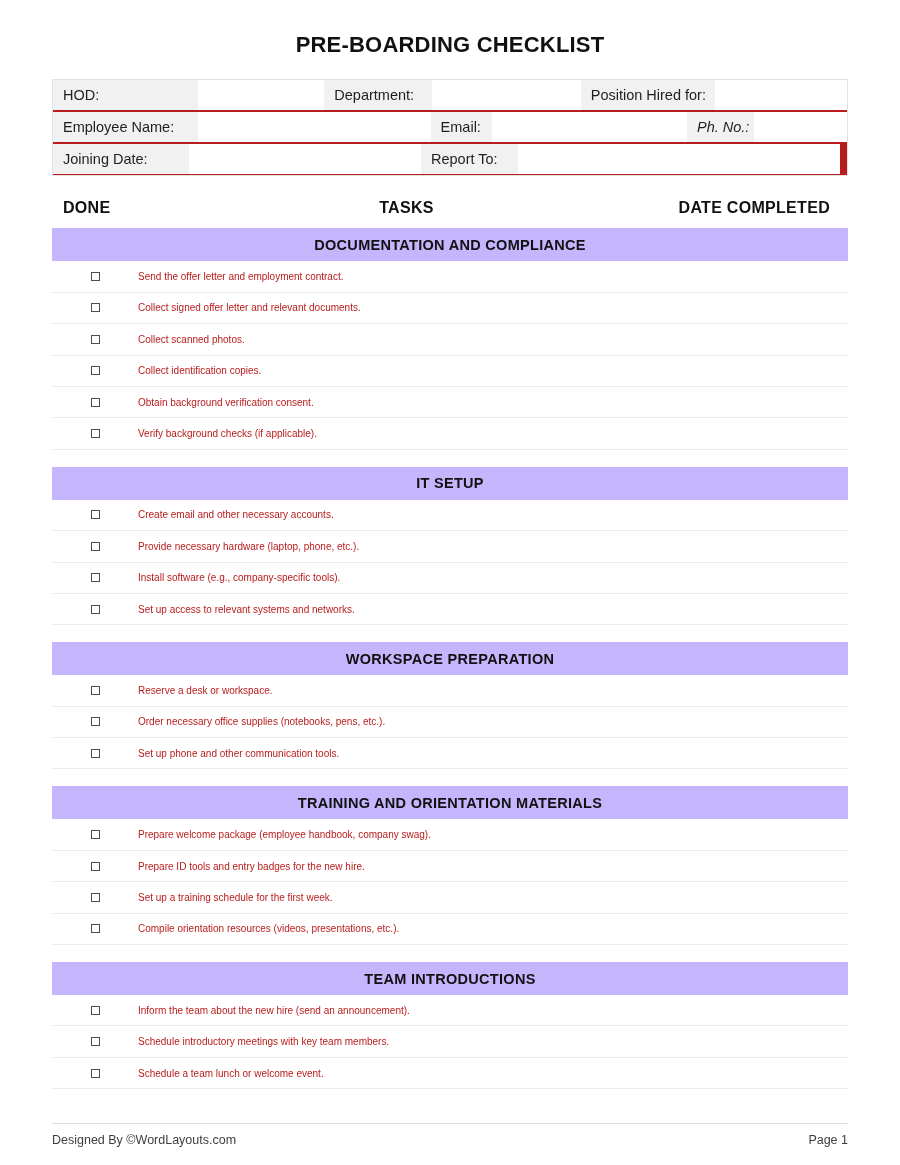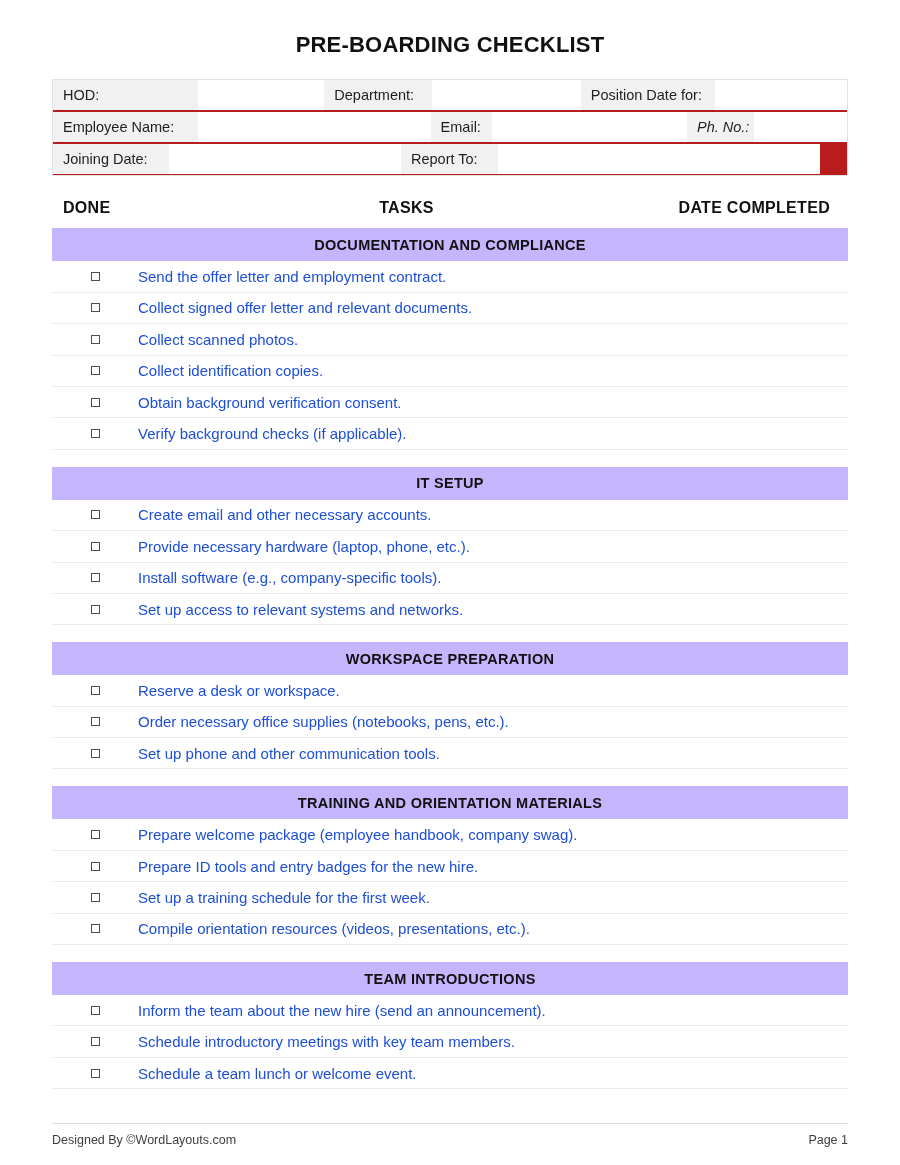--- a/index.html
+++ b/index.html
@@ -86,21 +86,21 @@
 
   
   .r2-l1 { width: 146px; }
   .r2-v1 { width: 232px; }
   .r2-l2 { width: 62px; }
   .r2-v2 { width: 194px; }
   .r2-l3 { width: 67px; font-style: italic; }
   .r2-v3 { width: 93px; }
 
   
-  .r3-l1 { width: 116px; }
+  .r3-l1 { width: 136px; }
   .r3-v1 { width: 230px; }
   .r3-l2 { width: 97px; }
   .r3-v2 { width: 321px; }
 
   
   .col-headers {
     margin: 23px 52px 0 52px;
     width: 796px;
     display: flex;
     align-items: baseline;
@@ -145,22 +145,22 @@
   }
   .checkbox {
     width: 9px;
     height: 9px;
     border: 1.3px solid #4d4d4d;
     background: #ffffff;
     box-sizing: border-box;
     display: block;
   }
   .task-text {
-    font-size: 15px;
-    color: #1d4ed8;
+    font-size: 10px;
+    color: #b91c1c;
     padding-left: 0px;
     white-space: nowrap;
   }
 
   
   .footer {
     position: absolute;
     left: 52px;
     right: 52px;
     bottom: 18px;
@@ -185,21 +185,21 @@
 
     <div class="info-row">
       <div class="cell label r1-l1">HOD:</div>
       <div class="sep"></div>
       <div class="cell value r1-v1"></div>
       <div class="sep"></div>
       <div class="cell label r1-l2">Department:</div>
       <div class="sep"></div>
       <div class="cell value r1-v2"></div>
       <div class="sep"></div>
-      <div class="cell label r1-l3">Position Date for:</div>
+      <div class="cell label r1-l3">Position Hired for:</div>
       <div class="sep"></div>
       <div class="cell value r1-v3"></div>
     </div>
 
     <div class="info-row">
       <div class="cell label r2-l1">Employee Name:</div>
       <div class="sep"></div>
       <div class="cell value r2-v1"></div>
       <div class="sep"></div>
       <div class="cell label r2-l2">Email:</div>

